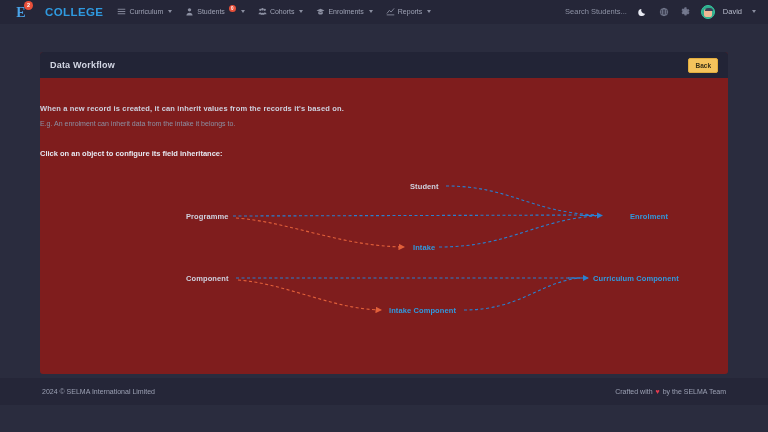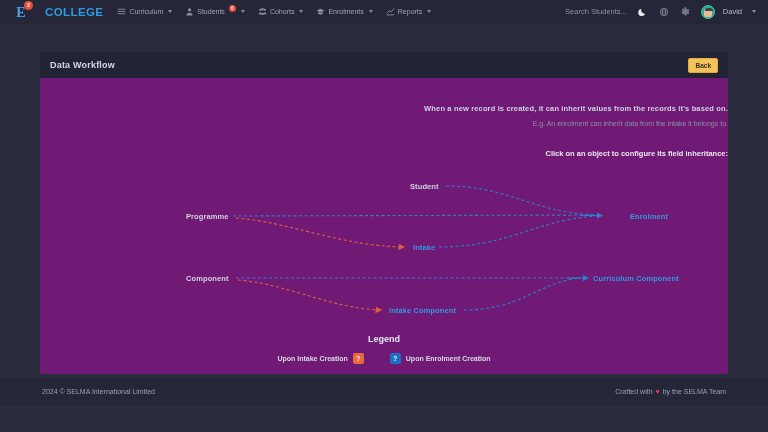--- a/index.html
+++ b/index.html
@@ -89,39 +89,39 @@
     width: 8px; height: 3px; border-radius: 3px 3px 0 0;
     background: #3a3f55;
   }
   .user-name { color: #b9bdcc; font-size: 7.5px; }
 
   
   .page { position: relative; width: 768px; height: 381px; }
   .card {
     position: absolute; left: 40px; top: 28px;
     width: 688px; height: 322px;
-    background: #701a75;
+    background: #7f1d1d;
     border-radius: 3px;
     overflow: hidden;
   }
   .card-header {
     height: 26px; background: #222436;
     display: flex; align-items: center; padding: 0 10px;
   }
   .card-title { color: #d3d7e4; font-size: 9px; font-weight: bold; letter-spacing:.2px; }
   .back-btn {
     margin-left: auto;
     background: #f5c35c; color: #3a3118;
     font-size: 6.5px; font-weight: bold;
     padding: 3px 6px; border-radius: 2px;
     border: 1px solid #e2ad3e; cursor: pointer;
   }
   .card-body { position: relative; height: 296px; }
 
-  .intro { text-align: right; padding-top: 26px; }
+  .intro { text-align: left; padding-top: 26px; }
   .intro .l1 {
     color: #ced2e0; font-size: 7.5px; font-weight: bold; letter-spacing: .15px;
   }
   .intro .l2 {
     color: #8c90a3; font-size: 7px; margin-top: 7px;
   }
   .intro .l3 {
     color: #e6e9f2; font-size: 7.5px; font-weight: bold; margin-top: 22px;
   }
 
@@ -327,33 +327,20 @@
 
         <span class="node plain" style="left:370px; top:18px;">Student</span>
         <span class="node plain" style="left:146px; top:48px;">Programme</span>
         <span class="node link" style="left:570px; top:48px;padding-left:20px;">Enrolment</span>
         <span class="node link" style="left:373px; top:79px;">Intake</span>
         <span class="node plain" style="left:146px; top:110px;">Component</span>
         <span class="node link" style="left:553px; top:110px;">Curriculum Component</span>
         <span class="node link" style="left:349px; top:142px;">Intake Component</span>
       </div>
 
-      <div class="legend">
-        <div class="legend-title">Legend</div>
-        <div class="legend-row">
-          <div class="legend-item">
-            <span class="legend-label">Upon Intake Creation</span>
-            <span class="chip orange">?</span>
-          </div>
-          <div class="legend-item">
-            <span class="chip blue">?</span>
-            <span class="legend-label">Upon Enrolment Creation</span>
-          </div>
-        </div>
-      </div>
 
     </div>
   </div>
 
   <div class="footer">
     <span>2024 © SELMA International Limited</span>
     <span class="right">
       <span>Crafted with</span>
       <span class="heart">♥</span>
       <span>by the SELMA Team</span>

